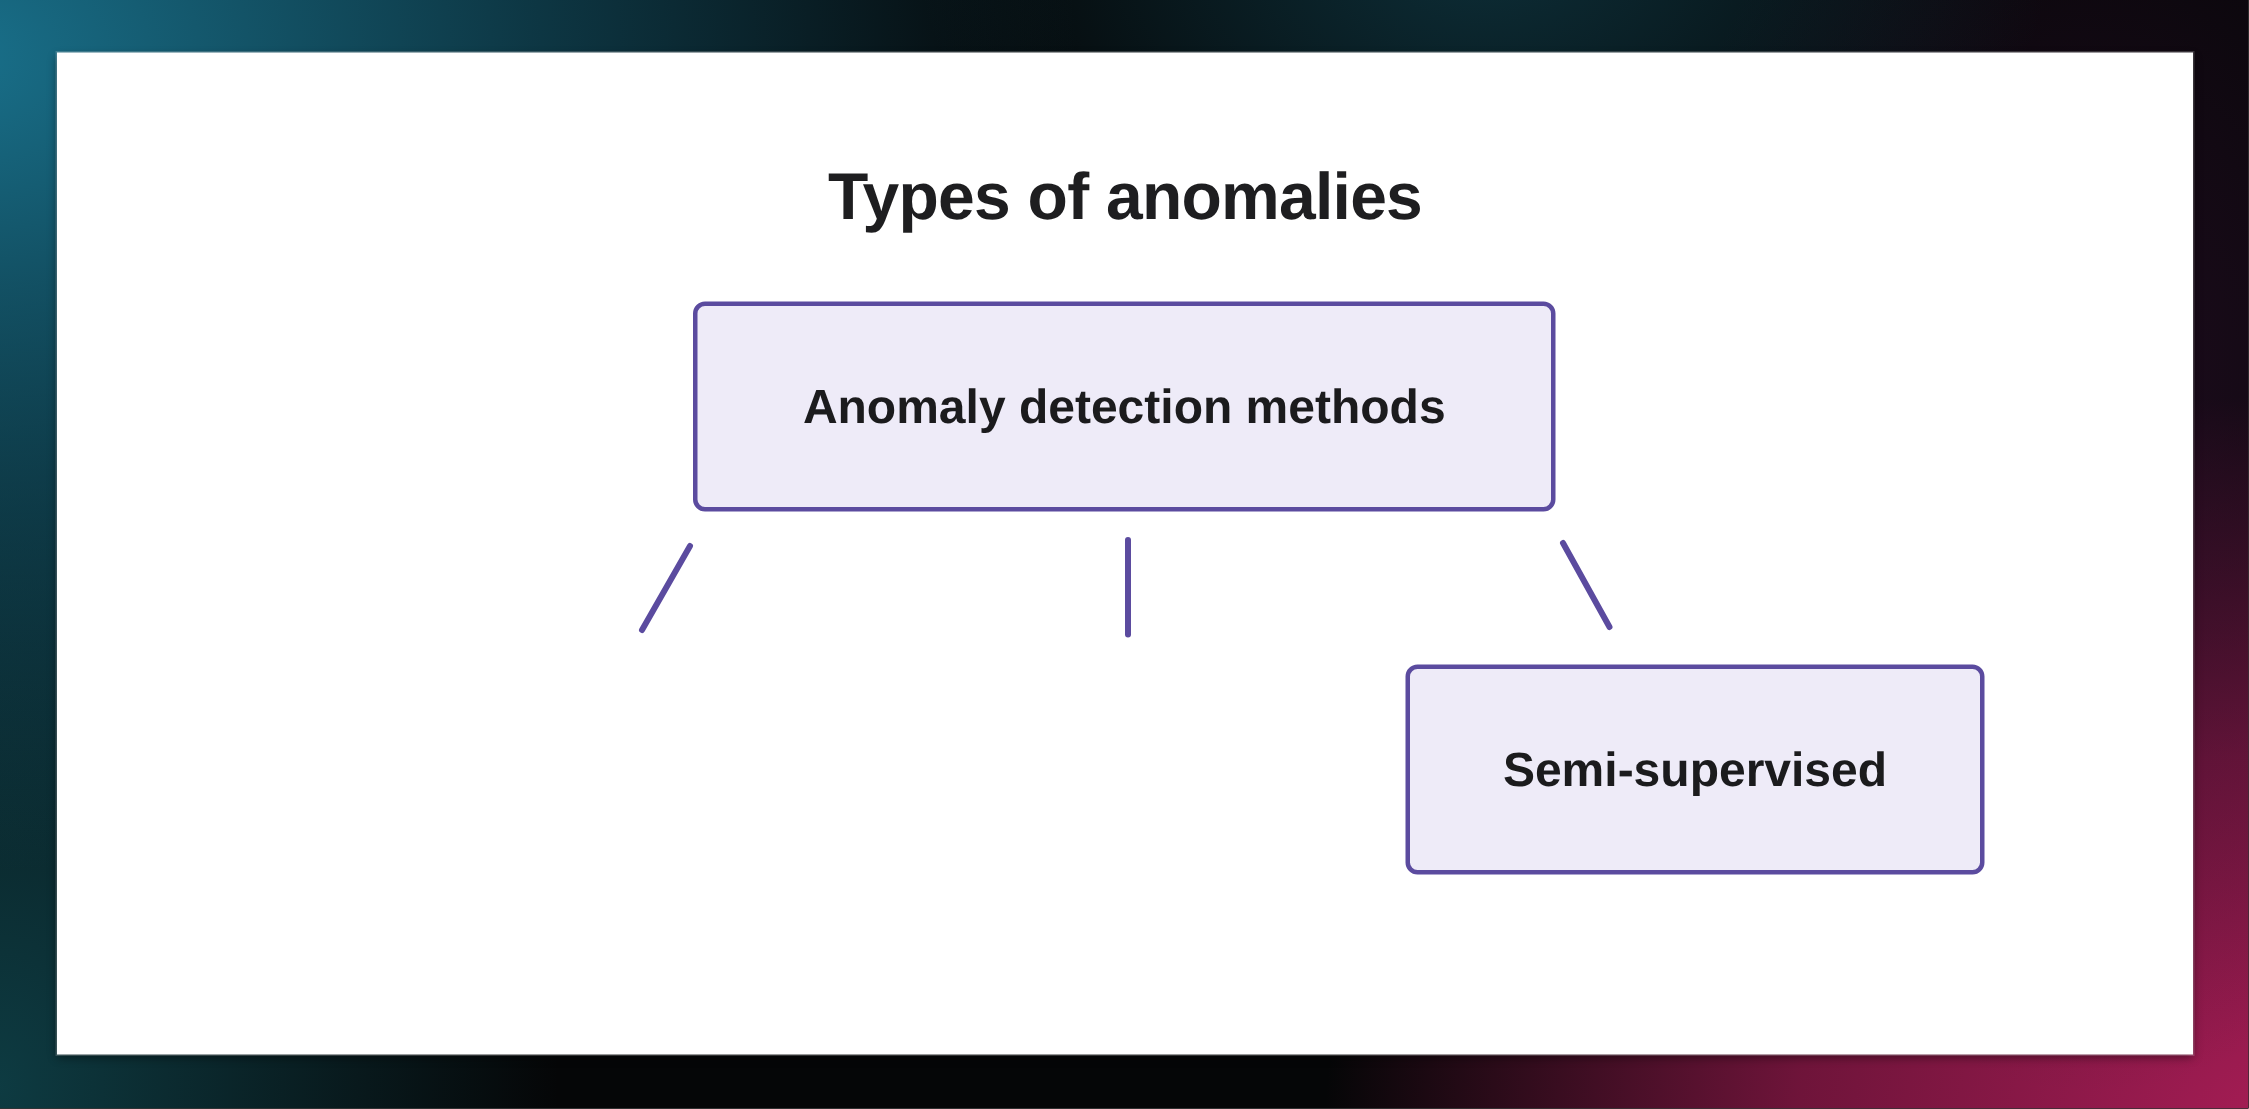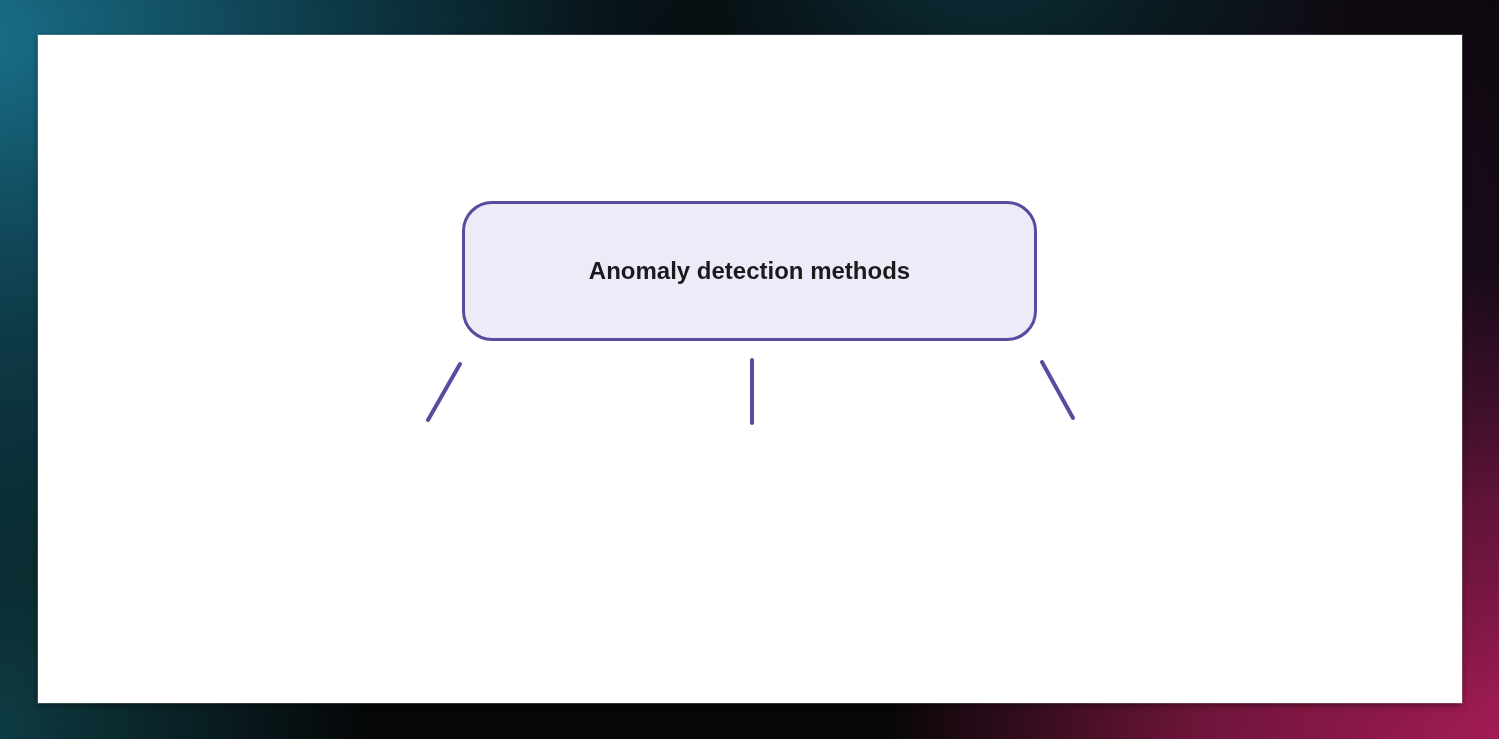--- a/index.html
+++ b/index.html
@@ -61,46 +61,50 @@
   }
 
   .node {
     position: absolute;
     box-sizing: border-box;
     display: flex;
     align-items: center;
     justify-content: center;
     background: var(--node-fill, #eeebf8);
     border: 3.5px solid var(--node-border, #5b4b9f);
-    border-radius: 30px;
-    font-size: 24px;
+    border-radius: 8px;
+    font-size: 32px;
     font-weight: 700;
     color: var(--node-text, #1b1b1d);
     text-align: center;
   }
 
   .node-root  { left: 424px; top: 166px; width: 575px; height: 140px; }
   .node-c1    { left: 180px; top: 408px; width: 297px; height: 140px; }
   .node-c2    { left: 540px; top: 408px; width: 345px; height: 140px; }
   .node-c3    { left: 899px; top: 408px; width: 386px; height: 140px; }
 </style>
 </head>
 <body>
 
 <div class="stage">
   <div class="card">
 
+    <h1 class="title">Types of anomalies</h1>
 
     <svg class="connectors" viewBox="0 0 1424 668" xmlns="http://www.w3.org/2000/svg">
       <line x1="422" y1="329" x2="390" y2="385"></line>
       <line x1="714" y1="325" x2="714" y2="388"></line>
       <line x1="1004" y1="327" x2="1035" y2="383"></line>
     </svg>
 
     <div class="node node-root">
       <span>Anomaly detection methods</span>
     </div>
 
 
 
+    <div class="node node-c3">
+      <span>Semi-supervised</span>
+    </div>
 
   </div>
 </div>
 
 </body></html>

